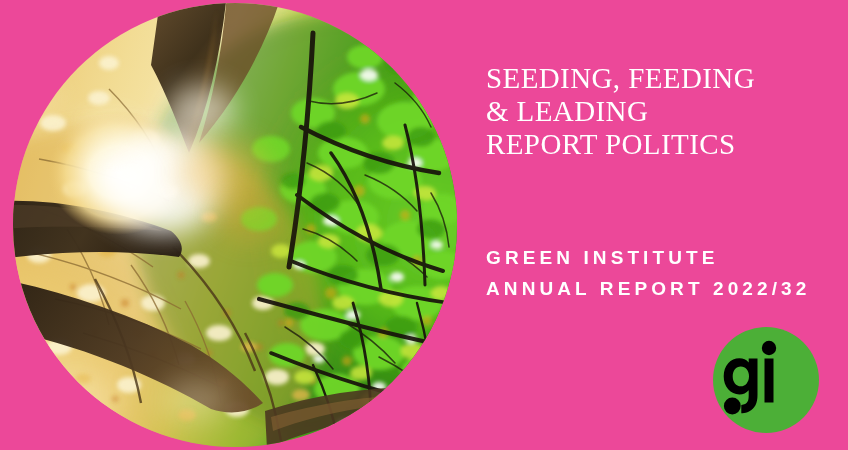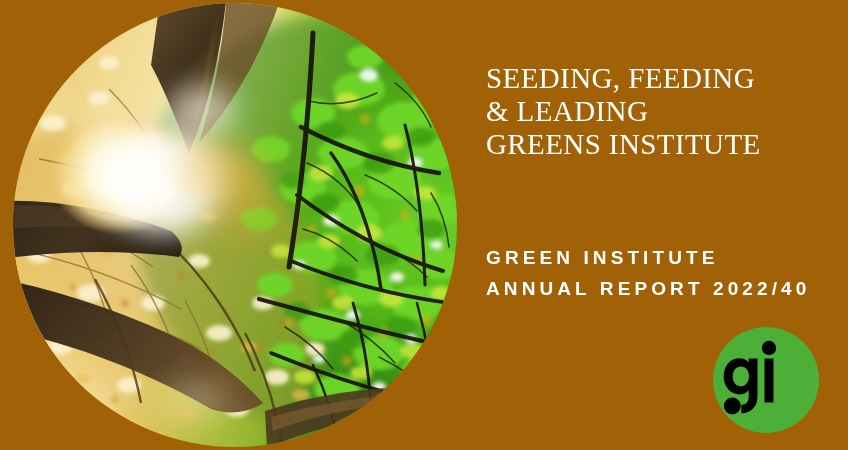--- a/index.html
+++ b/index.html
@@ -8,21 +8,21 @@
   html, body {
     width:848px; height:450px;
     background:#000;
     overflow:hidden;
   }
 
   #cover {
     position:relative;
     width:848px;
     height:450px;
-    background:#a16207;
+    background:#ec4899;
     font-family:"Liberation Sans", sans-serif;
     overflow:hidden;
   }
 
   
   #photo-circle {
     position:absolute;
     left:13px;
     top:3px;
     width:444px;
@@ -364,26 +364,26 @@
 
       <ellipse cx="64" cy="398" rx="40" ry="26" fill="#fff6d4" opacity="0.3" filter="url(#soft14)"></ellipse>
       <ellipse cx="182" cy="398" rx="34" ry="22" fill="#fffaE2" opacity="0.28" filter="url(#soft14)"></ellipse>
       <ellipse cx="18" cy="96" rx="30" ry="22" fill="#fff5cf" opacity="0.3" filter="url(#soft14)"></ellipse>
     </svg>
   </div>
 
   <div id="headline">
     <div class="tline">SEEDING, FEEDING</div>
     <div class="tline">&amp; LEADING</div>
-    <div class="tline">GREENS INSTITUTE</div>
+    <div class="tline">REPORT POLITICS</div>
   </div>
 
   <div id="subtitle">
     <div class="sline">GREEN INSTITUTE</div>
-    <div class="sline">ANNUAL REPORT 2022/40</div>
+    <div class="sline">ANNUAL REPORT 2022/32</div>
   </div>
 
   <div id="logo">
     <svg viewBox="0 0 106 106">
       <circle cx="53" cy="53" r="53" fill="#4CAF37"></circle>
       <g fill="#000000">
 
         <path d="M44.5 31.5
                  C44.5 31.5 44.5 31.5 44.5 31.5
                  L44.5 68.0

